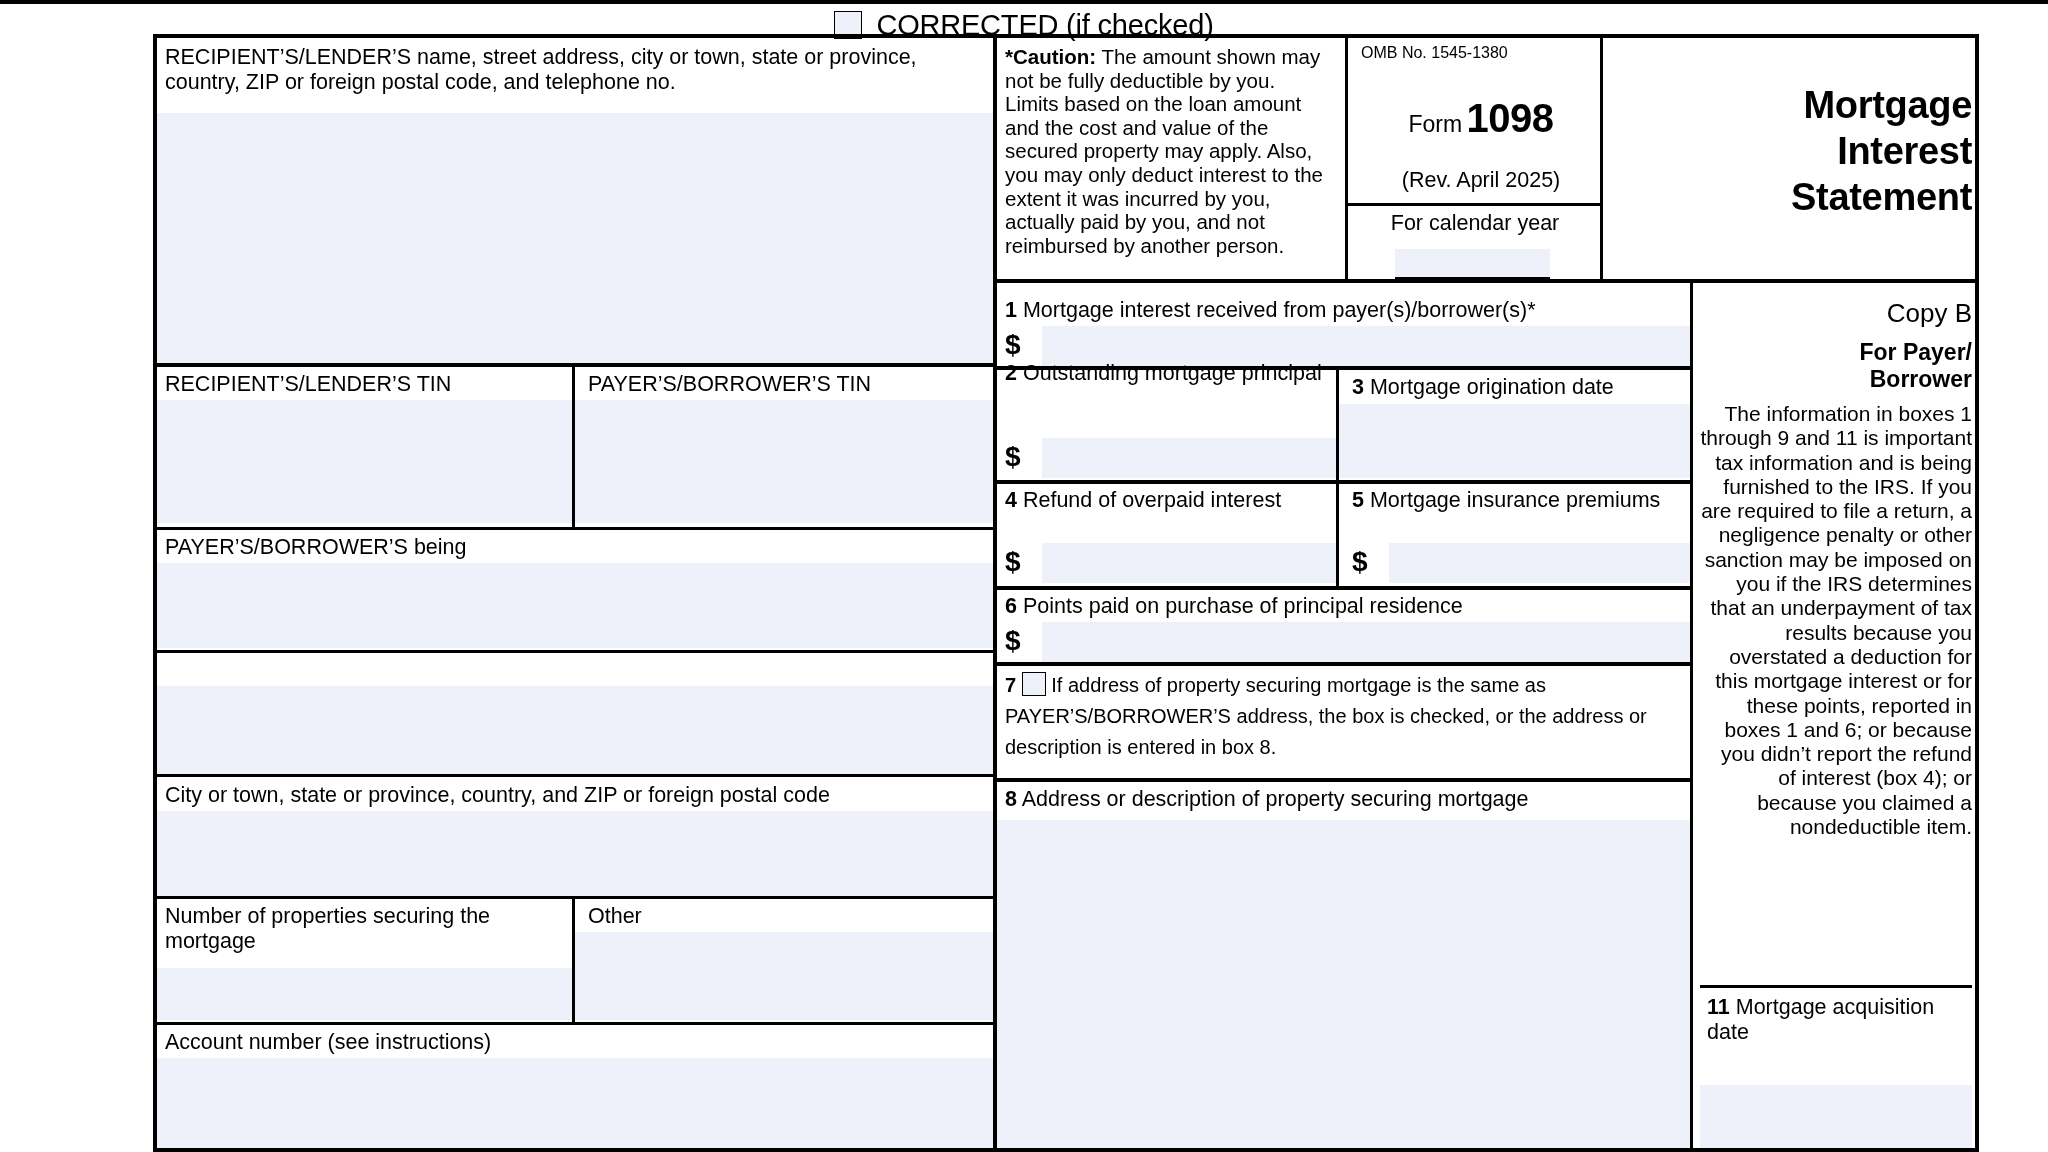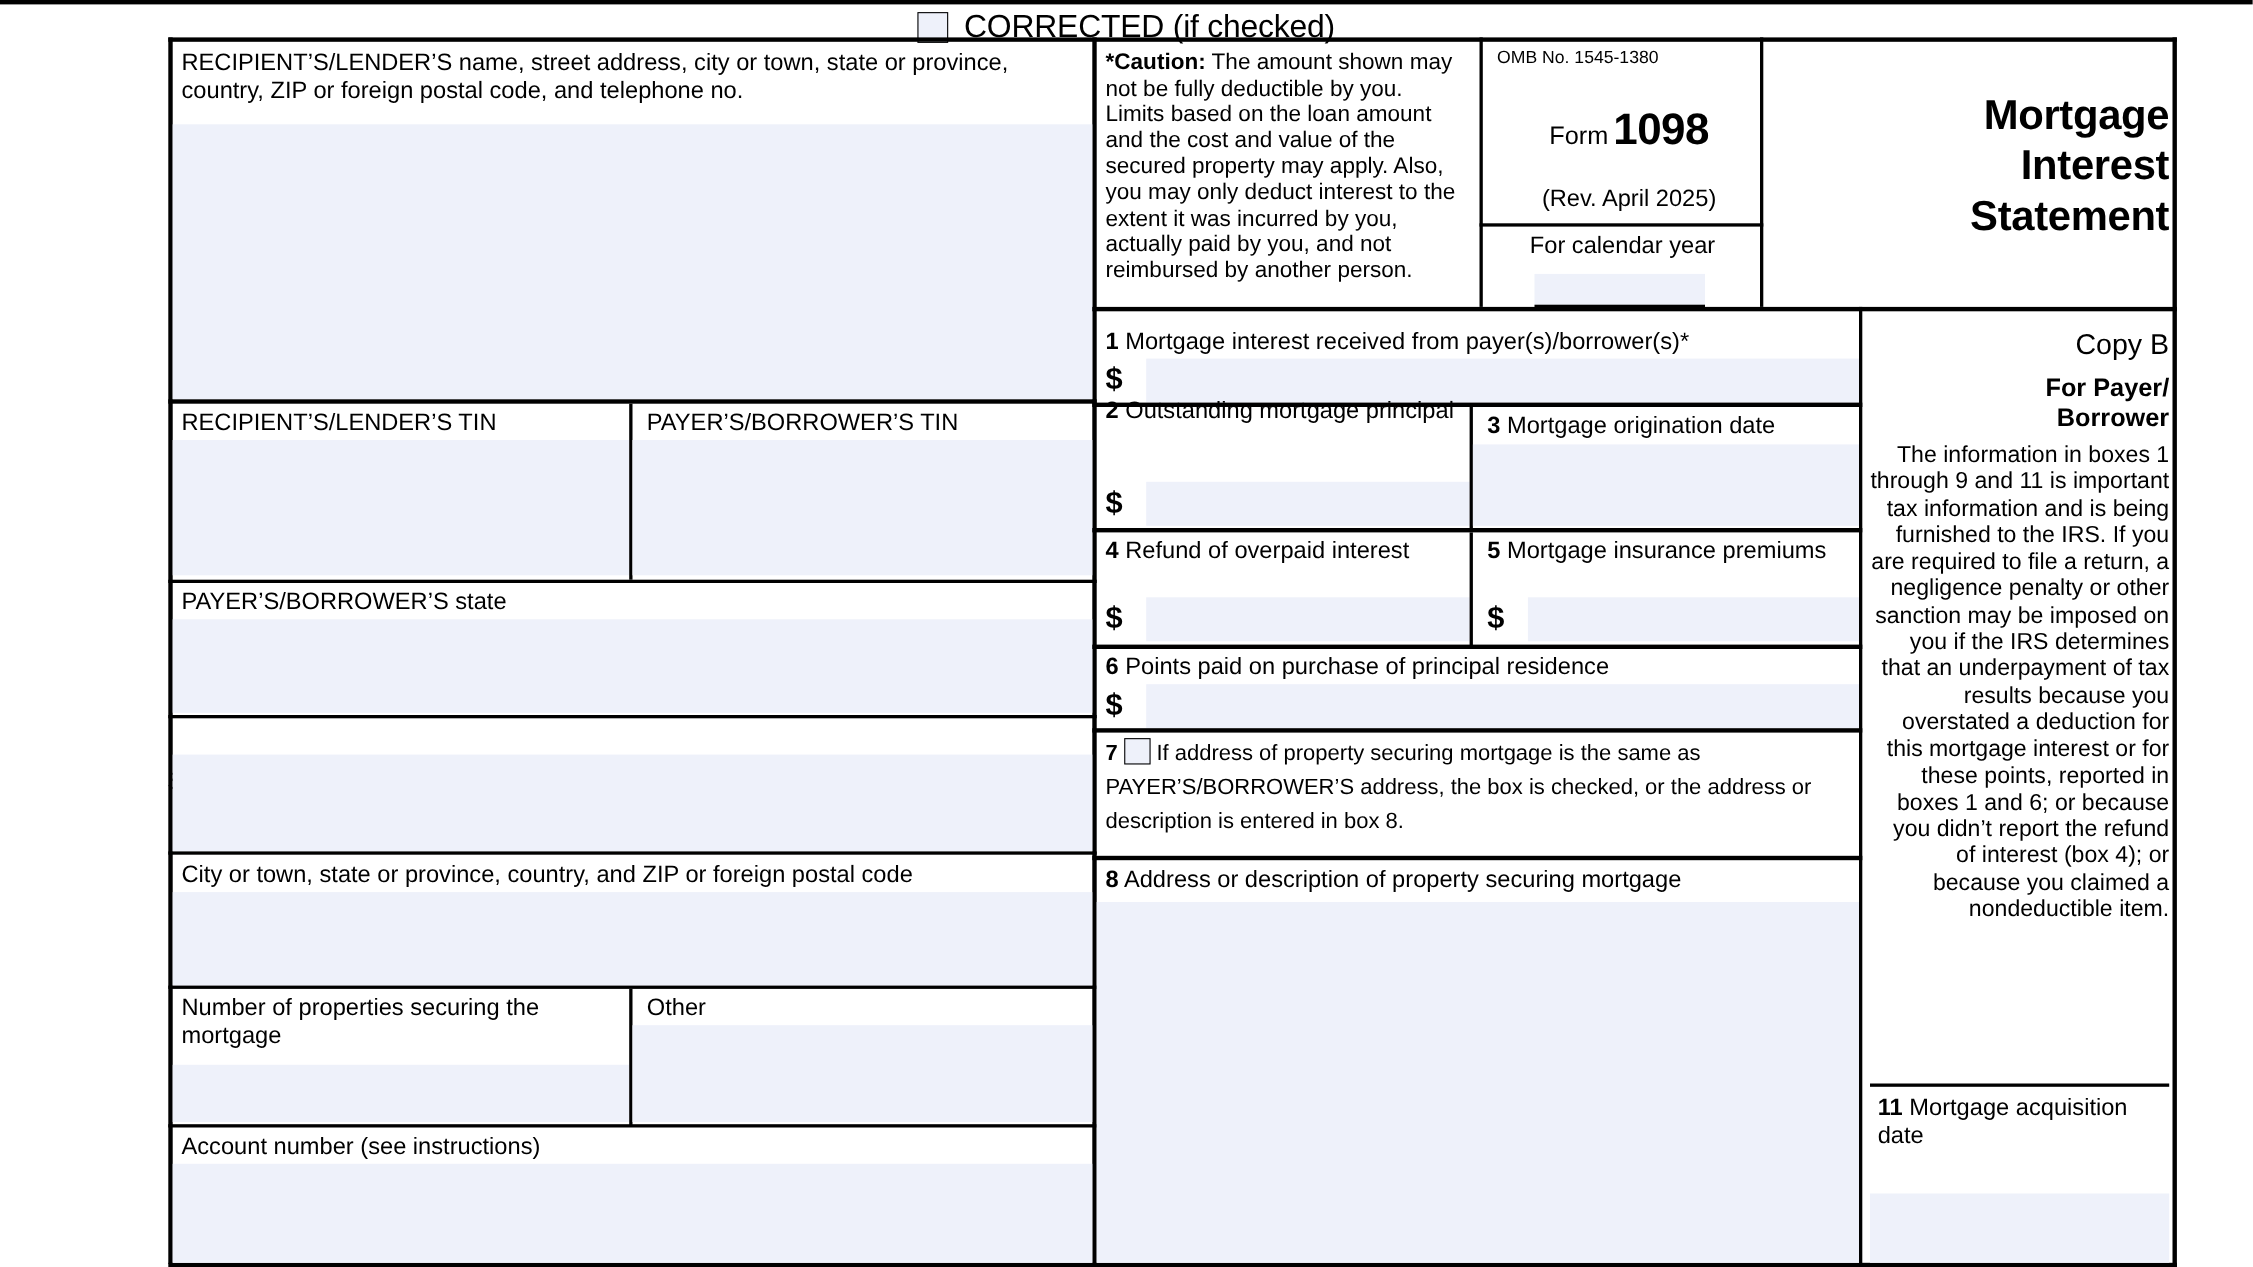--- a/index.html
+++ b/index.html
@@ -100,21 +100,21 @@
   <div class="fill" style="left:157px; top:113px; width:836px; height:250px;"></div>
   <div class="bl" style="left:153px; top:363px; width:844px; height:4px;"></div>
 
   <div class="cell lbl" style="left:165px; top:372px; width:330px;">RECIPIENT’S/LENDER’S TIN</div>
   <div class="fill" style="left:157px; top:400px; width:415px; height:123px;"></div>
   <div class="bl" style="left:572px; top:367px; width:3px; height:160px;"></div>
   <div class="cell lbl" style="left:588px; top:372px; width:380px;">PAYER’S/BORROWER’S TIN</div>
   <div class="fill" style="left:575px; top:400px; width:418px; height:123px;"></div>
   <div class="bl" style="left:153px; top:527px; width:844px; height:3px;"></div>
 
-  <div class="cell lbl" style="left:165px; top:535px; width:700px;">PAYER’S/BORROWER’S state</div>
+  <div class="cell lbl" style="left:165px; top:535px; width:700px;">PAYER’S/BORROWER’S being</div>
   <div class="fill" style="left:157px; top:563px; width:836px; height:85px;"></div>
   <div class="bl" style="left:153px; top:650px; width:844px; height:3px;"></div>
 
   <div class="cell lbl" style="left:152px; top:658px; width:700px;margin-top:40px;">Street address (including apt. no.)</div>
   <div class="fill" style="left:157px; top:686px; width:836px; height:88px;"></div>
   <div class="bl" style="left:153px; top:774px; width:844px; height:3px;"></div>
 
   <div class="cell lbl" style="left:165px; top:783px; width:830px;">City or town, state or province, country, and ZIP or foreign postal code</div>
   <div class="fill" style="left:157px; top:811px; width:836px; height:85px;"></div>
   <div class="bl" style="left:153px; top:896px; width:844px; height:3px;"></div>

